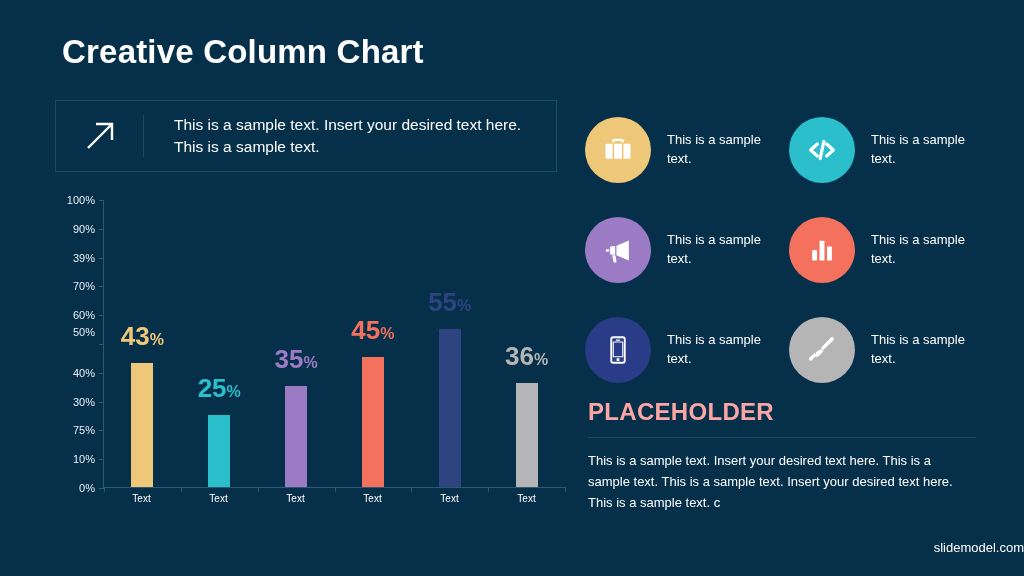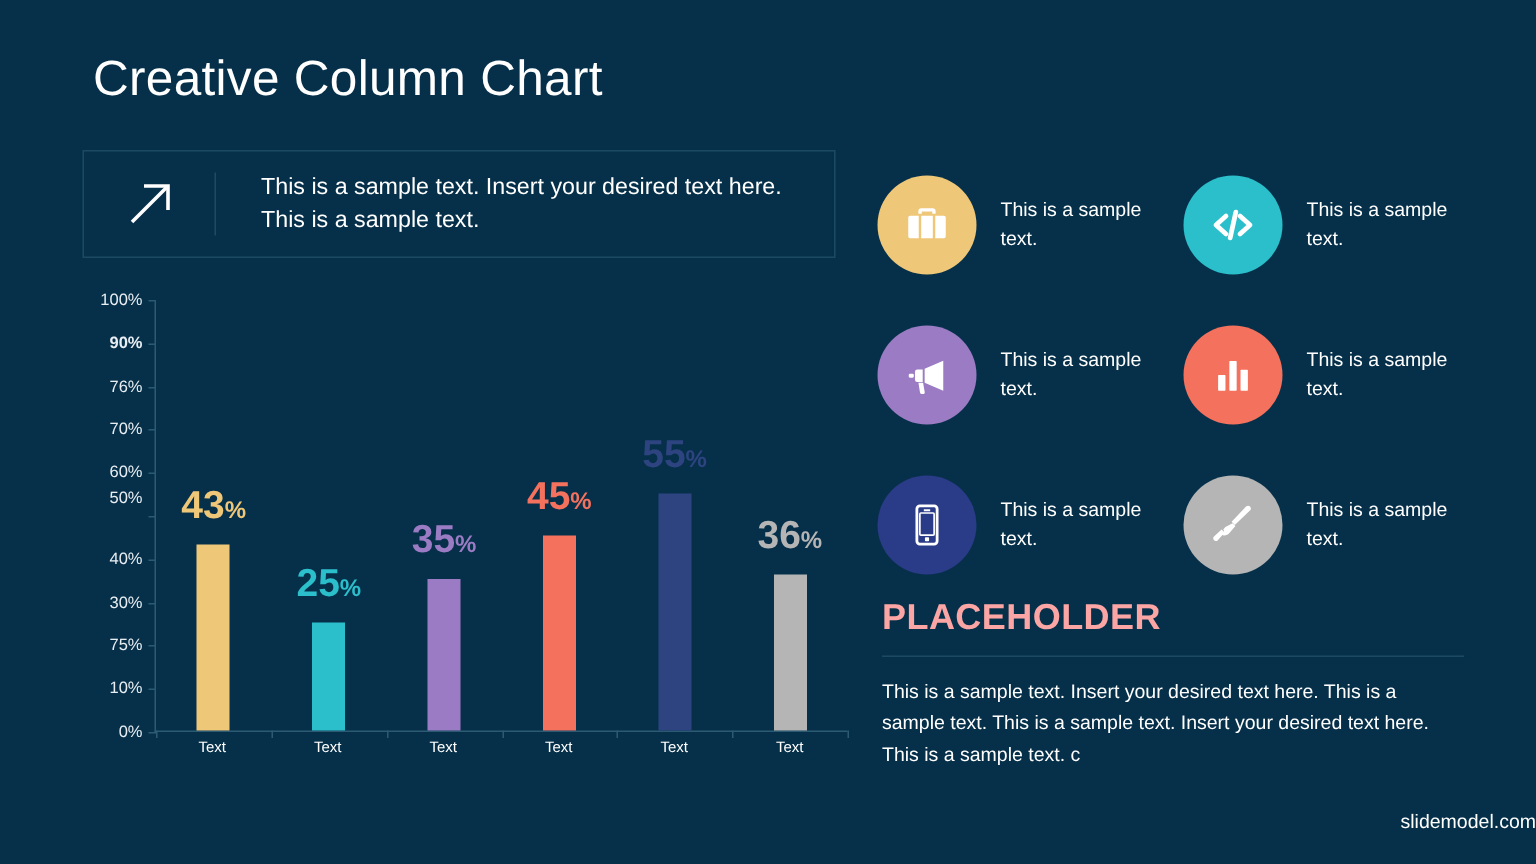--- a/index.html
+++ b/index.html
@@ -12,21 +12,21 @@
     overflow: hidden;
     position: relative;
   }
 
   
   .slide-title {
     position: absolute;
     left: 62px;
     top: 33px;
     font-size: 33px;
-    font-weight: 400;
+    font-weight: 700;
     color: #ffffff;
     letter-spacing: 0.2px;
   }
 
   
   .callout {
     position: absolute;
     left: 55px;
     top: 100px;
     width: 502px;
@@ -233,22 +233,22 @@
       <line x1="8" y1="32" x2="31" y2="9"></line>
       <polyline points="16,8 32,8 32,24" fill="none"></polyline>
     </svg>
   </div>
   <div class="callout-text">This is a sample text. Insert your desired text here. This is a sample text.</div>
 </div>
 
 <div class="chart">
   <div class="y-axis-labels" id="yticks">
       <div class="y-tick" style="top: 0px;">100%</div>
-      <div class="y-tick" style="top: 28.8px; font-weight: bold;">90%</div>
-      <div class="y-tick" style="top: 57.6px;">76%</div>
+      <div class="y-tick" style="top: 28.8px;">90%</div>
+      <div class="y-tick" style="top: 57.6px;">39%</div>
       <div class="y-tick" style="top: 86.4px;">70%</div>
       <div class="y-tick" style="top: 115.2px; padding-left: 32px;">60%</div>
       <div class="y-tick" style="top: 132px;">50%</div>
       <div class="y-tick" style="top: 172.8px;">40%</div>
       <div class="y-tick" style="top: 201.6px;">30%</div>
       <div class="y-tick" style="top: 230.4px;">75%</div>
       <div class="y-tick" style="top: 259.2px;">10%</div>
       <div class="y-tick" style="top: 288px;">0%</div>
     </div>
   <div class="plot" id="plot">

